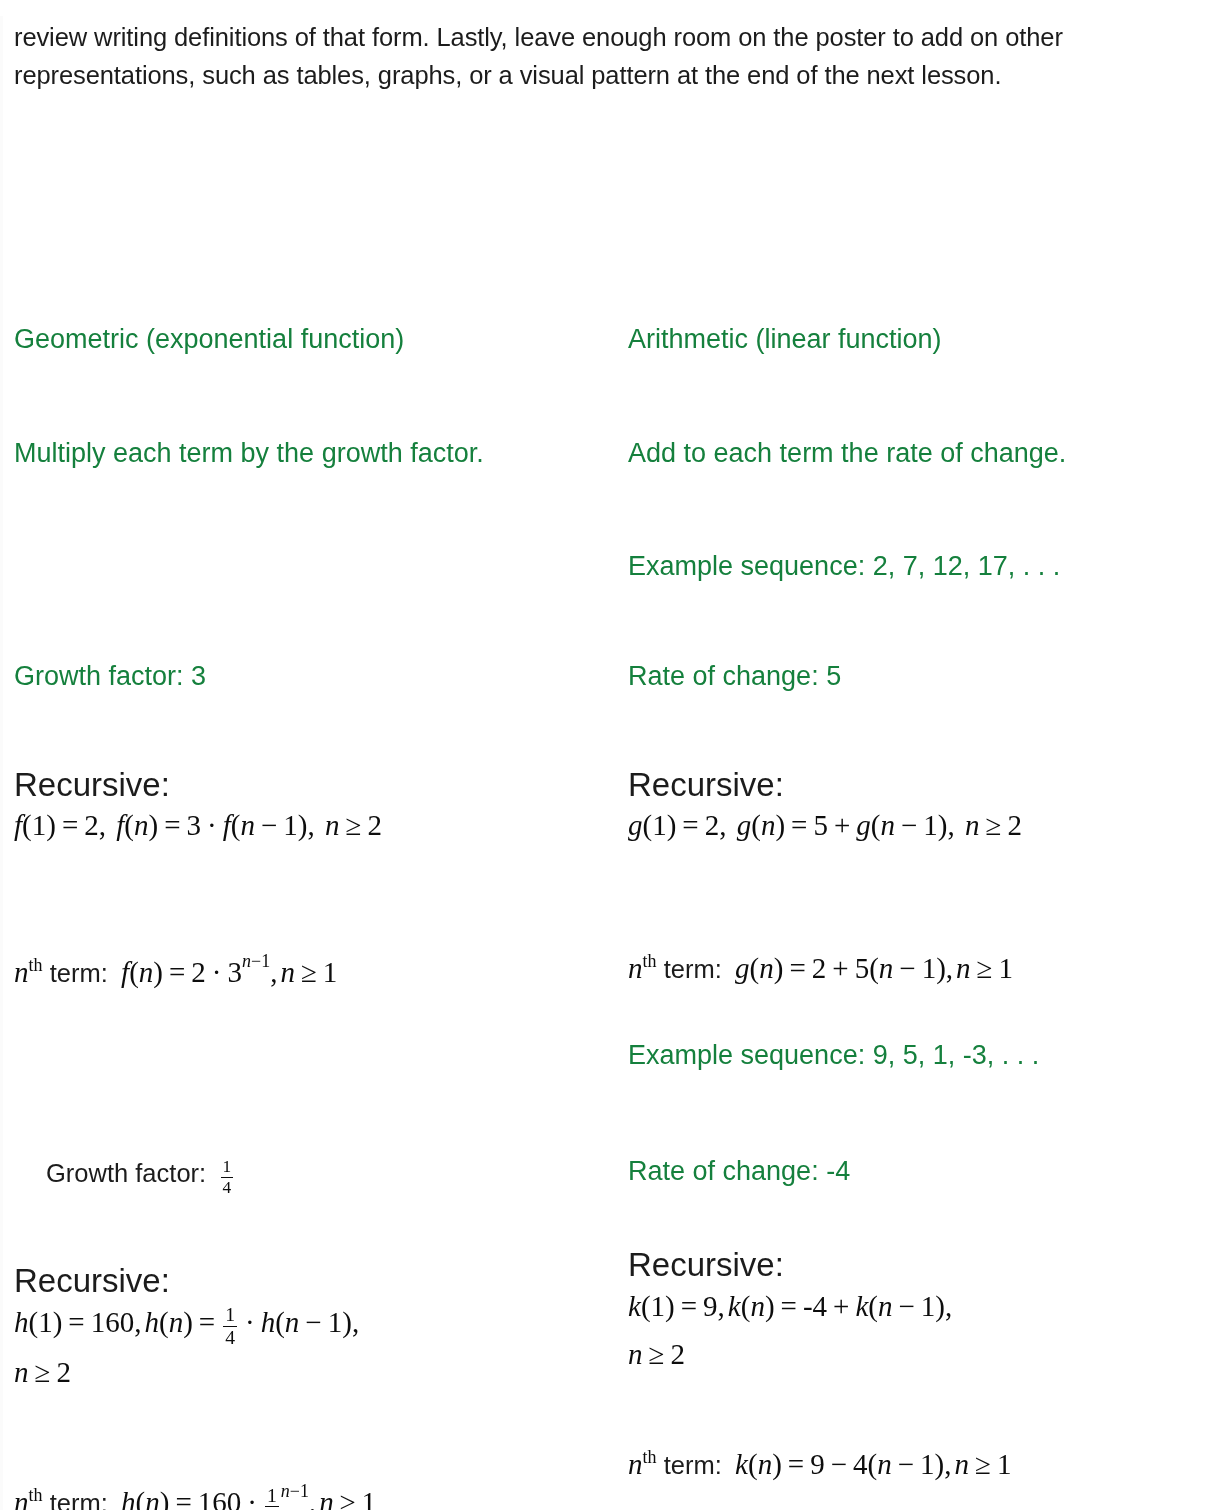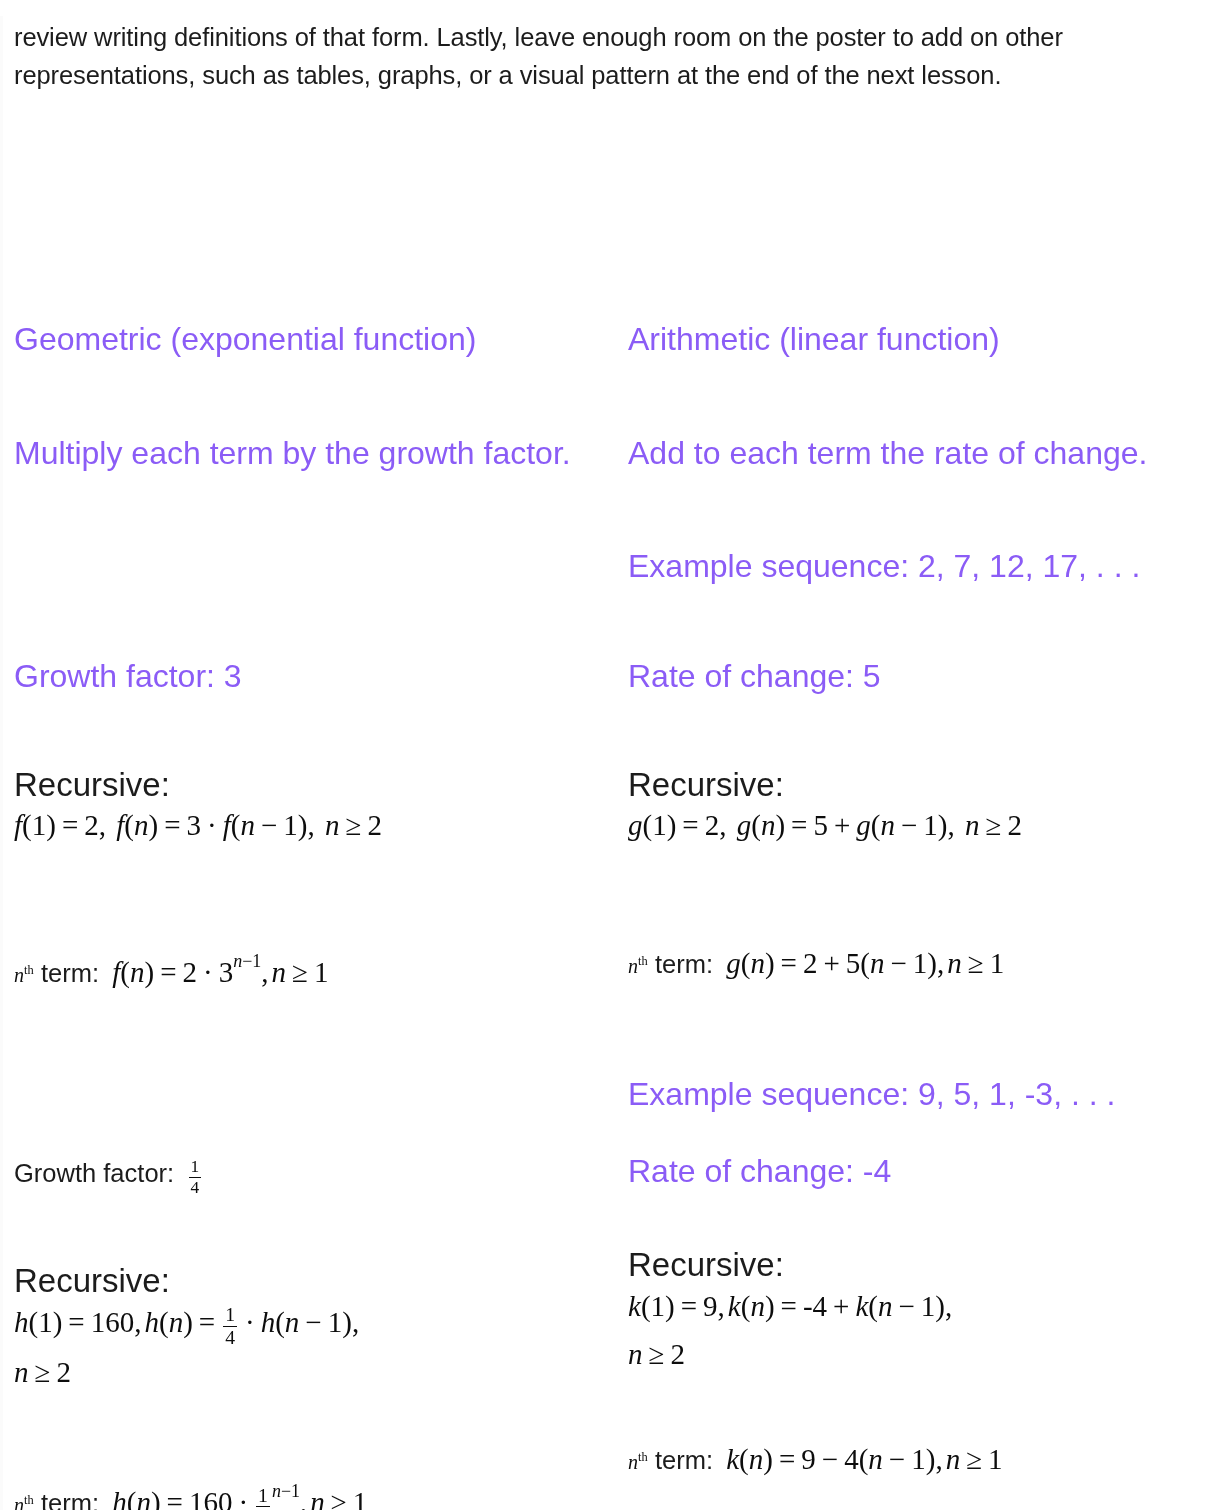--- a/index.html
+++ b/index.html
@@ -46,23 +46,23 @@
     line-height: 34px;
     color: #1c1c1c;
     white-space: nowrap;
   }
 
   
   .col-left  { position: absolute; left: 14px;  width: 600px; }
   .col-right { position: absolute; left: 628px; width: 590px; }
 
   .row-text {
-    font-size: 32px;
+    font-size: 27px;
     line-height: 34px;
-    color: #8b5cf6;
+    color: #15803d;
     white-space: nowrap;
   }
 
   .label-line {
     font-size: 33px;
     line-height: 34px;
     color: #1c1c1c;
   }
 
   
@@ -77,21 +77,21 @@
   .mi { font-style: italic; }
   .mn { font-style: normal; }
   .mo { font-style: normal; }
   .msp { display: inline-block; width: 6px; }
   .msp-thin { display: inline-block; width: 3px; }
 
   
   .term-prefix {
     font-family: "Liberation Serif", "DejaVu Serif", serif;
     font-style: italic;
-    font-size: 20px;
+    font-size: 29px;
   }
   .term-prefix sup {
     font-style: normal;
     font-size: 0.62em;
     vertical-align: 0.62em;
     letter-spacing: 0;
   }
   .term-word {
     font-family: "Liberation Sans", "DejaVu Sans", sans-serif;
     font-style: normal;
@@ -177,21 +177,21 @@
 
   <div class="col-left" style="top:922px;">
     <div class="math">
       <span class="term-prefix"><span class="mi">n</span><sup>th</sup></span>
       <span class="term-word">term:</span>
       <span class="msp"></span><span class="mi">f</span><span class="mo">(</span><span class="mi">n</span><span class="mo">)</span><span class="msp"></span><span class="mo">=</span><span class="msp"></span><span class="mn">2</span><span class="msp"></span><span class="mo">·</span><span class="msp"></span><span class="mn">3</span><span class="sup-exp"><span class="mi">n</span><span class="mn">−</span><span class="mn">1</span></span><span class="mo">,</span><span class="msp-thin"></span><span class="mi">n</span><span class="msp"></span><span class="mo">≥</span><span class="msp"></span><span class="mn">1</span>
     </div>
   </div>
 
 
-  <div class="col-left" style="top:1134px;">
+  <div class="col-left" style="top:1134px;margin-left:32px;">
     <div class="math" style="font-size:25.5px;">
       <span class="term-word">Growth factor:</span>
       <span class="msp"></span><span class="frac"><span class="num">1</span><span class="den">4</span></span>
     </div>
   </div>
 
   <div class="col-left" style="top:1248px;">
     <div class="label-line">Recursive:</div>
     <div class="math wrap" style="width:545px;">
       <span class="mi">h</span><span class="mo">(</span><span class="mn">1</span><span class="mo">)</span><span class="msp"></span><span class="mo">=</span><span class="msp"></span><span class="mn">160</span><span class="mo">,</span><span class="msp-thin"></span><span class="mi">h</span><span class="mo">(</span><span class="mi">n</span><span class="mo">)</span><span class="msp"></span><span class="mo">=</span><span class="msp"></span><span class="frac"><span class="num">1</span><span class="den">4</span></span><span class="msp"></span><span class="mo">·</span><span class="msp"></span><span class="mi">h</span><span class="mo">(</span><span class="mi">n</span><span class="msp"></span><span class="mo">−</span><span class="msp"></span><span class="mn">1</span><span class="mo">)</span><span class="mo">,</span><br>
@@ -233,21 +233,21 @@
   </div>
 
   <div class="col-right" style="top:922px;">
     <div class="math">
       <span class="term-prefix"><span class="mi">n</span><sup>th</sup></span>
       <span class="term-word">term:</span>
       <span class="msp"></span><span class="mi">g</span><span class="mo">(</span><span class="mi">n</span><span class="mo">)</span><span class="msp"></span><span class="mo">=</span><span class="msp"></span><span class="mn">2</span><span class="msp"></span><span class="mo">+</span><span class="msp"></span><span class="mn">5</span><span class="mo">(</span><span class="mi">n</span><span class="msp"></span><span class="mo">−</span><span class="msp"></span><span class="mn">1</span><span class="mo">)</span><span class="mo">,</span><span class="msp-thin"></span><span class="mi">n</span><span class="msp"></span><span class="mo">≥</span><span class="msp"></span><span class="mn">1</span>
     </div>
   </div>
 
-  <div class="col-right" style="top:1022px;margin-top:39px;">
+  <div class="col-right" style="top:1022px;">
     <div class="row-text">Example sequence: 9, 5, 1, -3, . . .</div>
   </div>
 
   <div class="col-right" style="top:1138px;">
     <div class="row-text">Rate of change: -4</div>
   </div>
 
   <div class="col-right" style="top:1232px;">
     <div class="label-line">Recursive:</div>
     <div class="math wrap" style="width:545px;">

